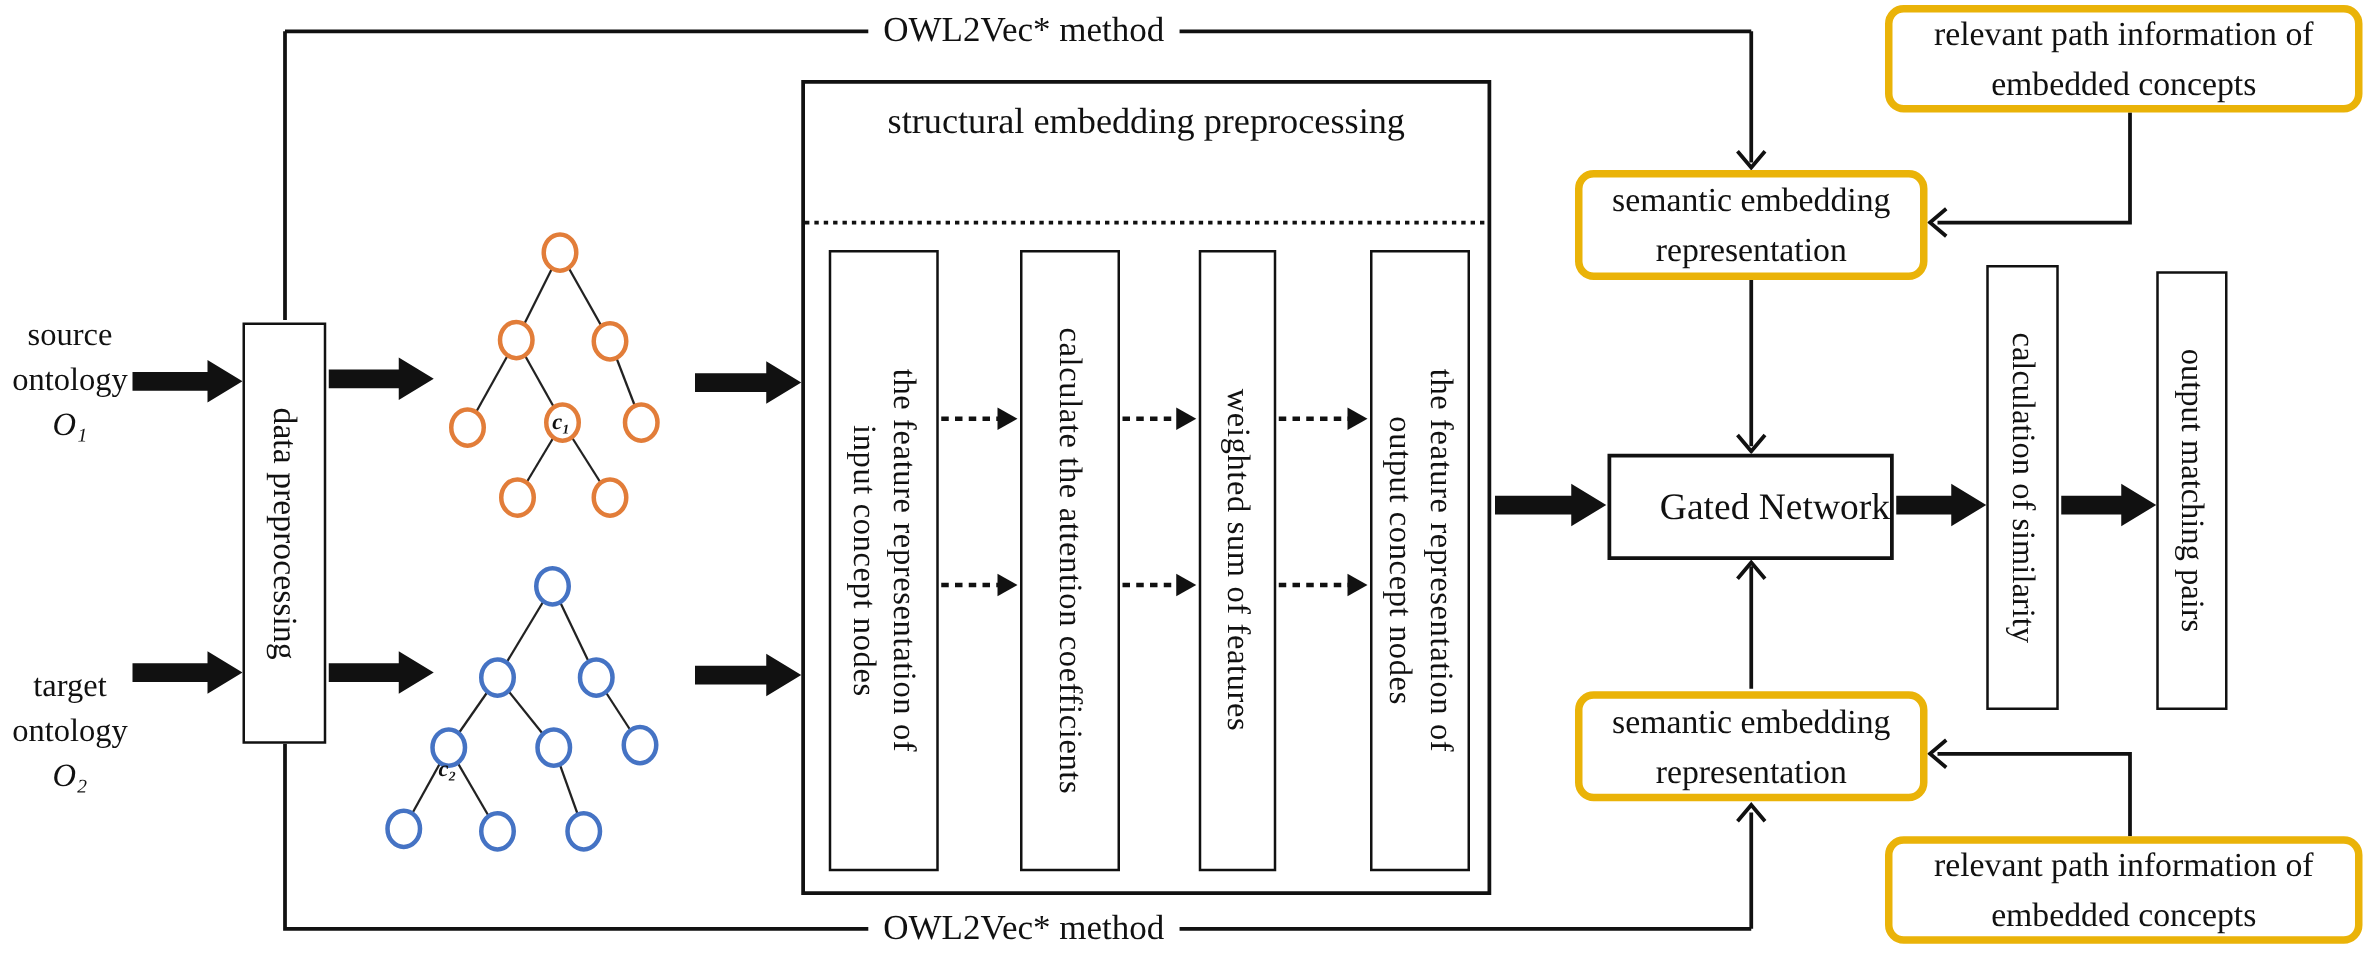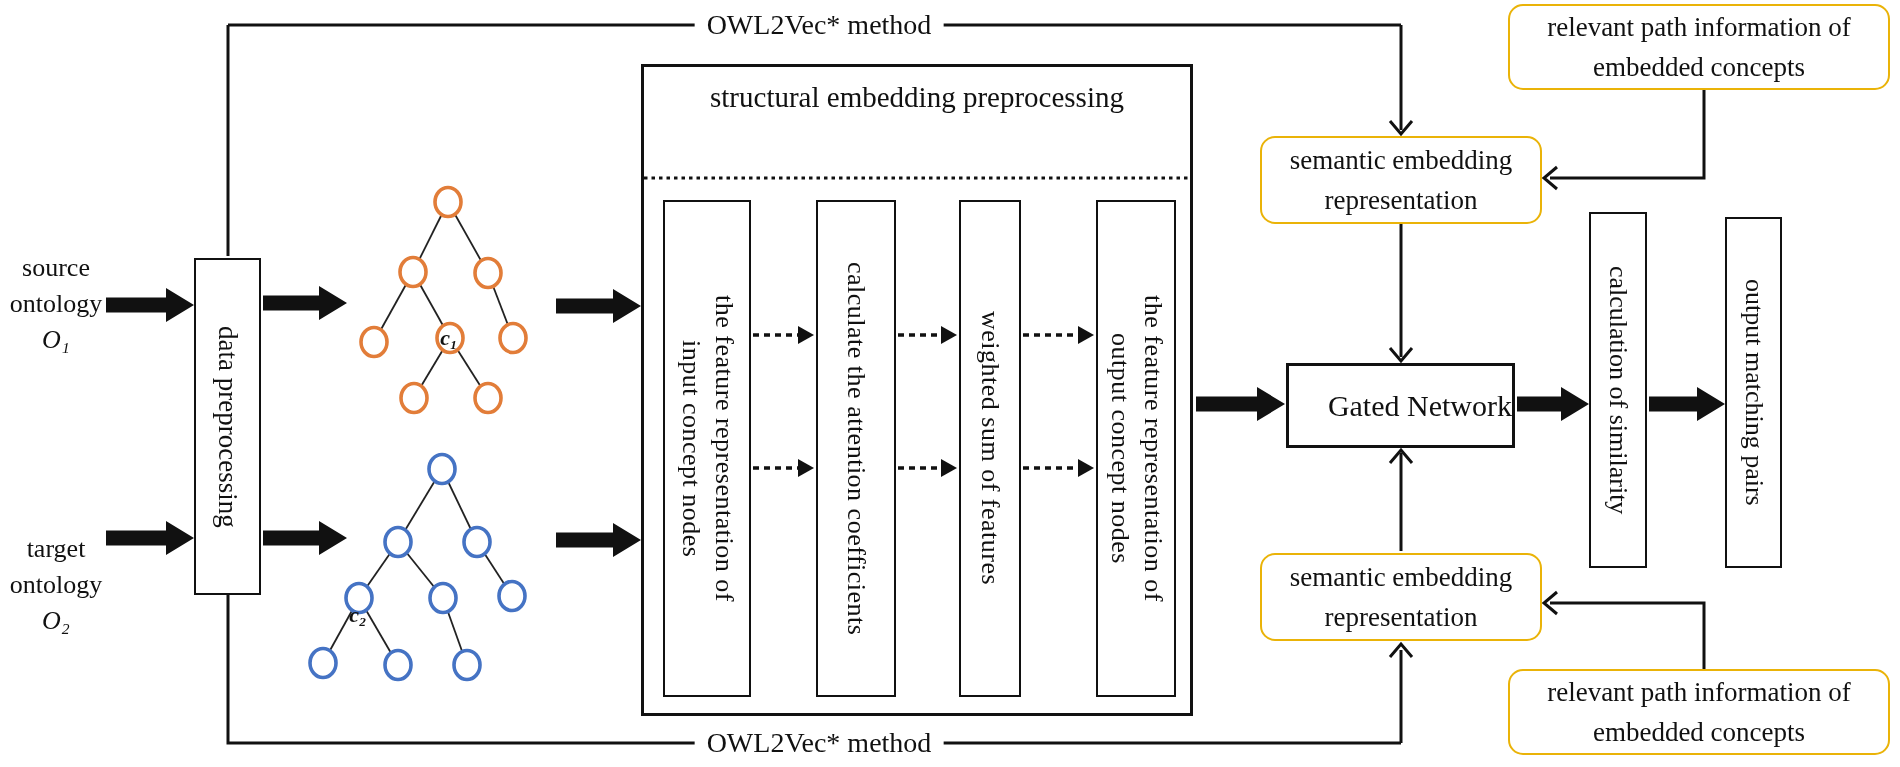--- a/index.html
+++ b/index.html
@@ -6,27 +6,27 @@
   #canvas{position:relative;width:1900px;height:767px;background:#ffffff;overflow:hidden;
           font-family:"Liberation Serif","DejaVu Serif",serif;color:#111;}
   #wires{position:absolute;left:0;top:0;z-index:1;}
   .abs{position:absolute;box-sizing:border-box;}
   .box{border:2.5px solid #111;background:#fff;z-index:2;}
   .vtext{display:flex;align-items:center;justify-content:center;
          writing-mode:vertical-rl;text-align:center;}
   .vtext span{white-space:pre-line;line-height:1.25;}
   .step{font-size:26px;letter-spacing:.5px;}
   .ctr{display:flex;align-items:center;justify-content:center;text-align:center;z-index:2;}
-  .rounded{border:2px solid #eab308;border-radius:15px;background:#fff;font-size:27px;line-height:40px;z-index:2;}
+  .rounded{border:6px solid #eab308;border-radius:15px;background:#fff;font-size:27px;line-height:40px;z-index:2;}
   .rounded span{white-space:pre-line;}
   .inline-label{transform:translate(-50%,-50%);background:#fff;padding:0 12px;
                 font-size:28px;white-space:nowrap;z-index:3;}
   .leftlbl{width:112px;text-align:center;font-size:26px;line-height:36px;z-index:2;}
   .ital{font-style:italic;}
-  .clabel{transform:translate(-50%,-50%);font-style:italic;font-size:22px;z-index:3;font-weight:bold;}
+  .clabel{transform:translate(-50%,-50%);font-style:italic;font-size:18px;z-index:3;font-weight:bold;}
   .gat-titles{width:552px;text-align:center;font-size:29px;line-height:47px;z-index:2;}
 </style>
 </head>
 <body>
 
 <div id="canvas">
 
   <svg id="wires" width="1900" height="767">
 
     <g stroke="#111" stroke-width="3" fill="none">

